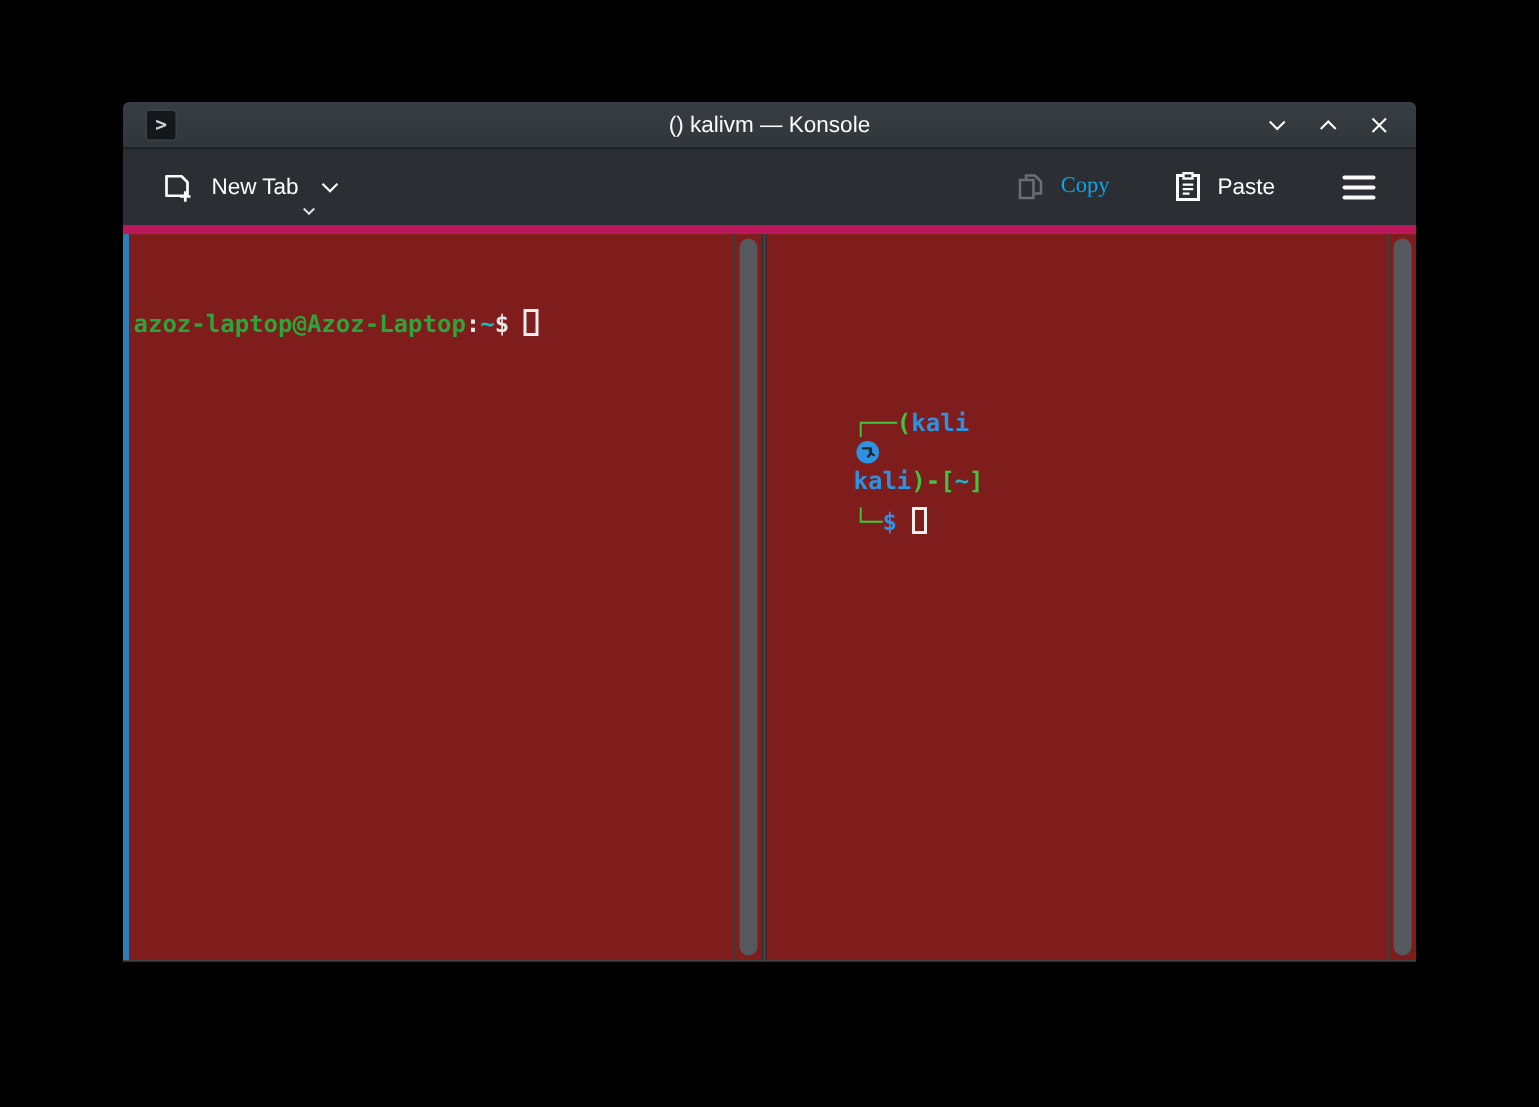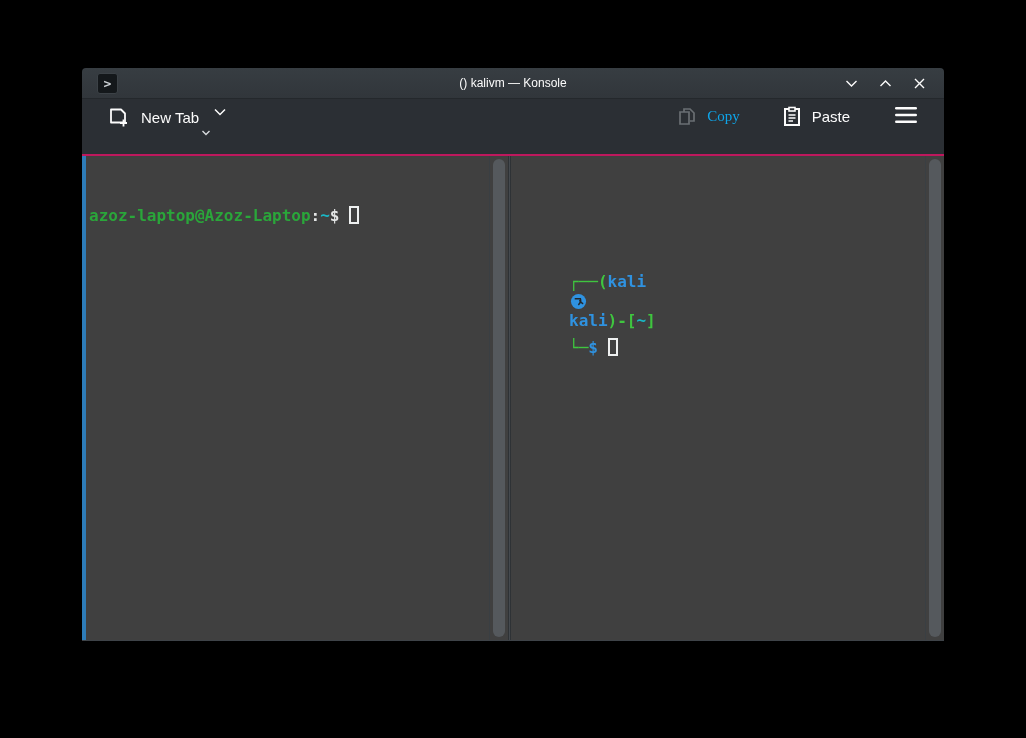--- a/index.html
+++ b/index.html
@@ -29,52 +29,52 @@
     padding:0 10px; position:relative;
   }
   .app-icon {
     width:21px; height:21px; margin-left:5px;
     background:#14181b; border:1px solid #3c4247; border-radius:3px;
     color:#ccd1d5; font:bold 13px/19px "DejaVu Sans Mono", monospace;
     text-align:center; z-index:2;
   }
   .window-title {
     position:absolute; left:0; right:0; text-align:center;
-    color:#fcfcfc; font-size:12px;
+    color:#fcfcfc; font-size:15px;
   }
   .win-controls { margin-left:auto; display:flex; gap:13px; z-index:2; padding-right:4px; }
   .win-btn { background:none; border:none; width:21px; height:21px;
     display:flex; align-items:center; justify-content:center; cursor:pointer; }
 
   
   .toolbar {
     flex:0 0 57px; height:57px;
     background:#2b2f34;
-    border-bottom:2px solid #be185d;
-    display:flex; align-items:flex-start;
+    border-bottom:6px solid #be185d;
+    display:flex; align-items:center;
     padding:0 17px;
   }
   .tbtn {
     display:flex; align-items:center; gap:10px;
     color:#fcfcfc; font-size:15px;
     padding:7px 9px; position:relative; cursor:pointer;
     background:none; border:none; font-family:inherit;
   }
   .tbtn .lbl { white-space:nowrap; }
   .tbtn.disabled { color:#0ea5e9; cursor:default;font-family:Liberation Serif, serif; }
   .tbtn.disabled svg * { stroke:#6a6f73; }
   .mini-chevron { position:absolute; right:-3px; bottom:-2px; }
   .tb-spacer { flex:1; }
   .gap-r { margin-left:24px; }
   .hamburger { margin-left:26px; }
 
   
   .terminal {
     flex:1; min-height:0;
-    background:#404040;
+    background:#7f1d1d;
     border-bottom:1px solid #3e4348;
     display:flex;
   }
   .pane { display:flex; min-width:0; position:relative; }
   .pane-left  { flex:0 0 426px; }
   .pane-right { flex:1;padding-left:46px; }
   .active-stripe { flex:0 0 4px; background:#2e7cb8; }
   .pane-content {
     flex:1; overflow:hidden;
     padding-top:5px;

